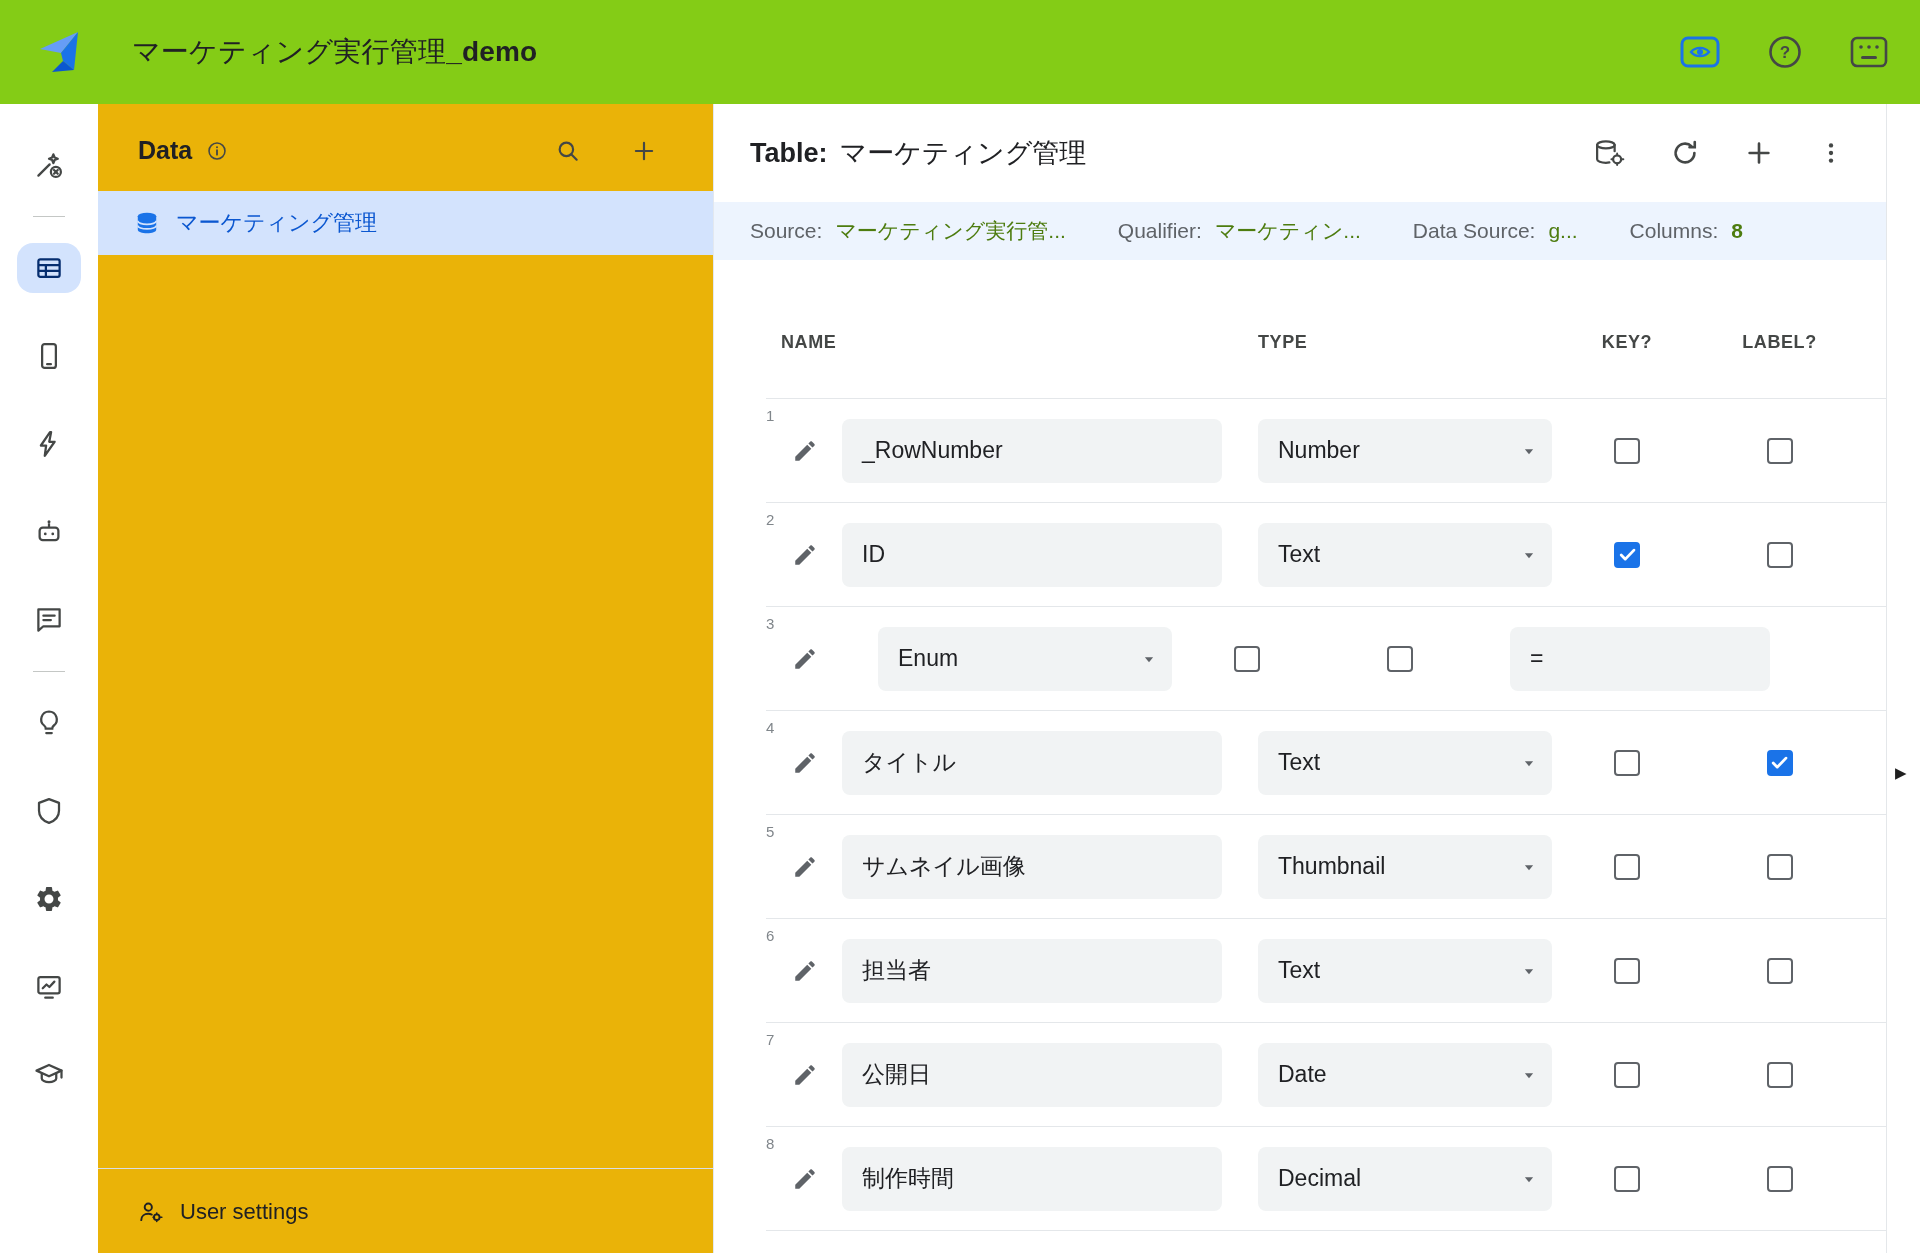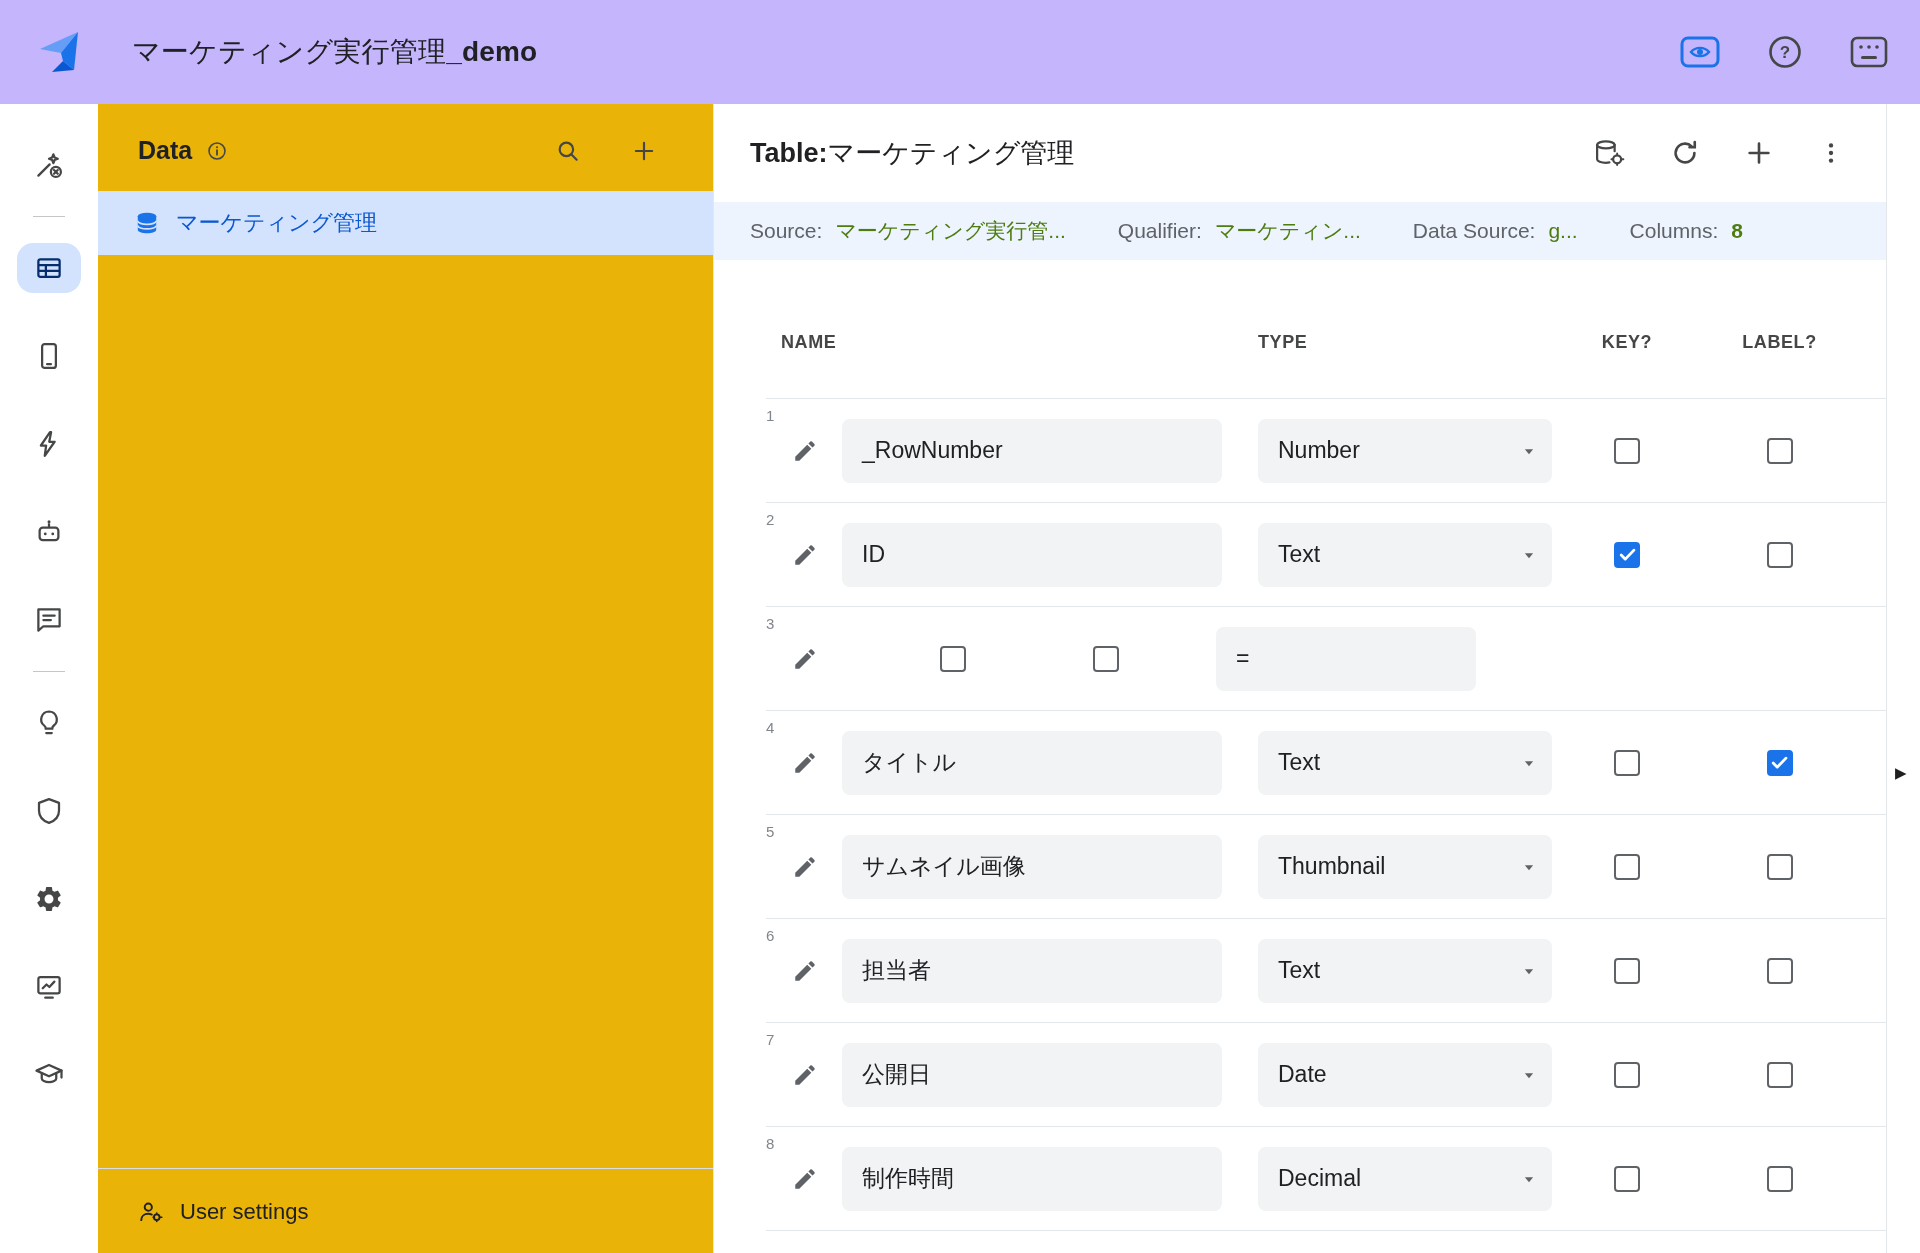--- a/index.html
+++ b/index.html
@@ -1,20 +1,20 @@
 <!DOCTYPE html>
 <html><head>
 <meta charset="utf-8">
 <style>
   * { margin:0; padding:0; box-sizing:border-box; }
   html,body { width:1920px; height:1253px; overflow:hidden; background:#fff;
     font-family:"Liberation Sans","DejaVu Sans",sans-serif; color:#202124; }
 
   
-  .topbar { height:104px; display:flex; align-items:center; padding:0 16px 0 38px; background:#c4b5fd; }
+  .topbar { height:104px; display:flex; align-items:center; padding:0 16px 0 38px; background:#84cc16; }
   .logo { display:flex; align-items:center; cursor:pointer; }
   .app-title { margin-left:46px; font-size:28px; font-weight:500; letter-spacing:.2px; }
   .app-title .suffix { font-weight:700; }
   .topbar-actions { margin-left:auto; display:flex; align-items:center; gap:48px; padding-right:16px; }
   .icon-btn { background:none; border:none; cursor:pointer; display:flex; align-items:center; justify-content:center; padding:0; }
 
   .app-body { display:flex; height:1149px; }
 
   
   .rail { width:98px; flex:none; background:#fff; display:flex; flex-direction:column; align-items:center; padding-top:36px; gap:38px; }
@@ -33,21 +33,21 @@
   .table-item.selected { background:#d3e3fd; }
   .table-item-label { font-size:22px; color:#0b57d0; font-weight:500; }
   .panel-bottom { border-top:1px solid #d8dee8; padding:16px 0 28px; }
   .options-row { display:flex; align-items:center; justify-content:space-between; padding:10px 38px 10px 40px; cursor:pointer; }
   .options-label { font-size:16px; font-weight:700; letter-spacing:1.1px; color:#444746; }
   .user-settings { display:flex; align-items:center; gap:16px; padding:14px 40px 0; cursor:pointer; font-size:22px; color:#202124; }
 
   
   .main { flex:1; min-width:0; background:#fff; display:flex; flex-direction:column; }
   .main-header { height:98px; display:flex; align-items:center; padding:0 42px 0 36px; }
-  .main-title { font-size:27px; font-weight:400; display:flex; align-items:baseline; }
+  .main-title { font-size:27px; font-weight:400; display:flex; gap:12px; align-items:baseline; }
   .main-title .tbl-label { font-weight:700; }
   .main-actions { margin-left:auto; display:flex; align-items:center; gap:44px; }
   .pill-btn { height:54px; padding:0 30px; border:1px solid #d3d7de; border-radius:28px; background:#fff; color:#1a73e8; font-size:21px; font-weight:500; cursor:pointer; font-family:inherit; white-space:nowrap; }
   .info-bar { height:58px; background:#edf4fe; display:flex; align-items:center; padding:0 36px; font-size:21px; white-space:nowrap; overflow:hidden; }
   .info-label { color:#5f6368; margin-right:13px; }
   .info-value { color:#4d7c0f; margin-right:52px; }
   .info-value.bold { font-weight:700; margin-right:0; }
 
   
   .grid { padding-left:40px; flex:1; overflow:hidden;margin-left:12px; }
@@ -383,20 +383,28 @@
       <div class="grid-row">
         <div class="cell-edit">
           <span class="row-num">3</span>
           <button class="pencil">
             <svg width="26" height="26" viewBox="0 0 24 24" fill="#5f6368">
               <path d="M3 17.25 V21 h3.75 L17.81 9.94 l-3.75 -3.75 L3 17.25 Z M20.71 7.04 c.39 -.39 .39 -1.02 0 -1.41 l-2.34 -2.34 c-.39 -.39 -1.02 -.39 -1.41 0 l-1.83 1.83 3.75 3.75 1.83 -1.83 Z"></path>
             </svg>
           </button>
         </div>
         <div class="cell-sp"></div>
+        <div class="cell-type">
+          <div class="field select">
+            <span>Enum</span>
+            <svg width="22" height="22" viewBox="0 0 24 24" fill="#5f6368">
+              <path d="M7.5 10 h9 L12 15.5 Z"></path>
+            </svg>
+          </div>
+        </div>
         <div class="cell-key">
           <span class="checkbox">
             
           </span>
         </div>
         <div class="cell-label">
           <span class="checkbox">
             
           </span>
         </div>

